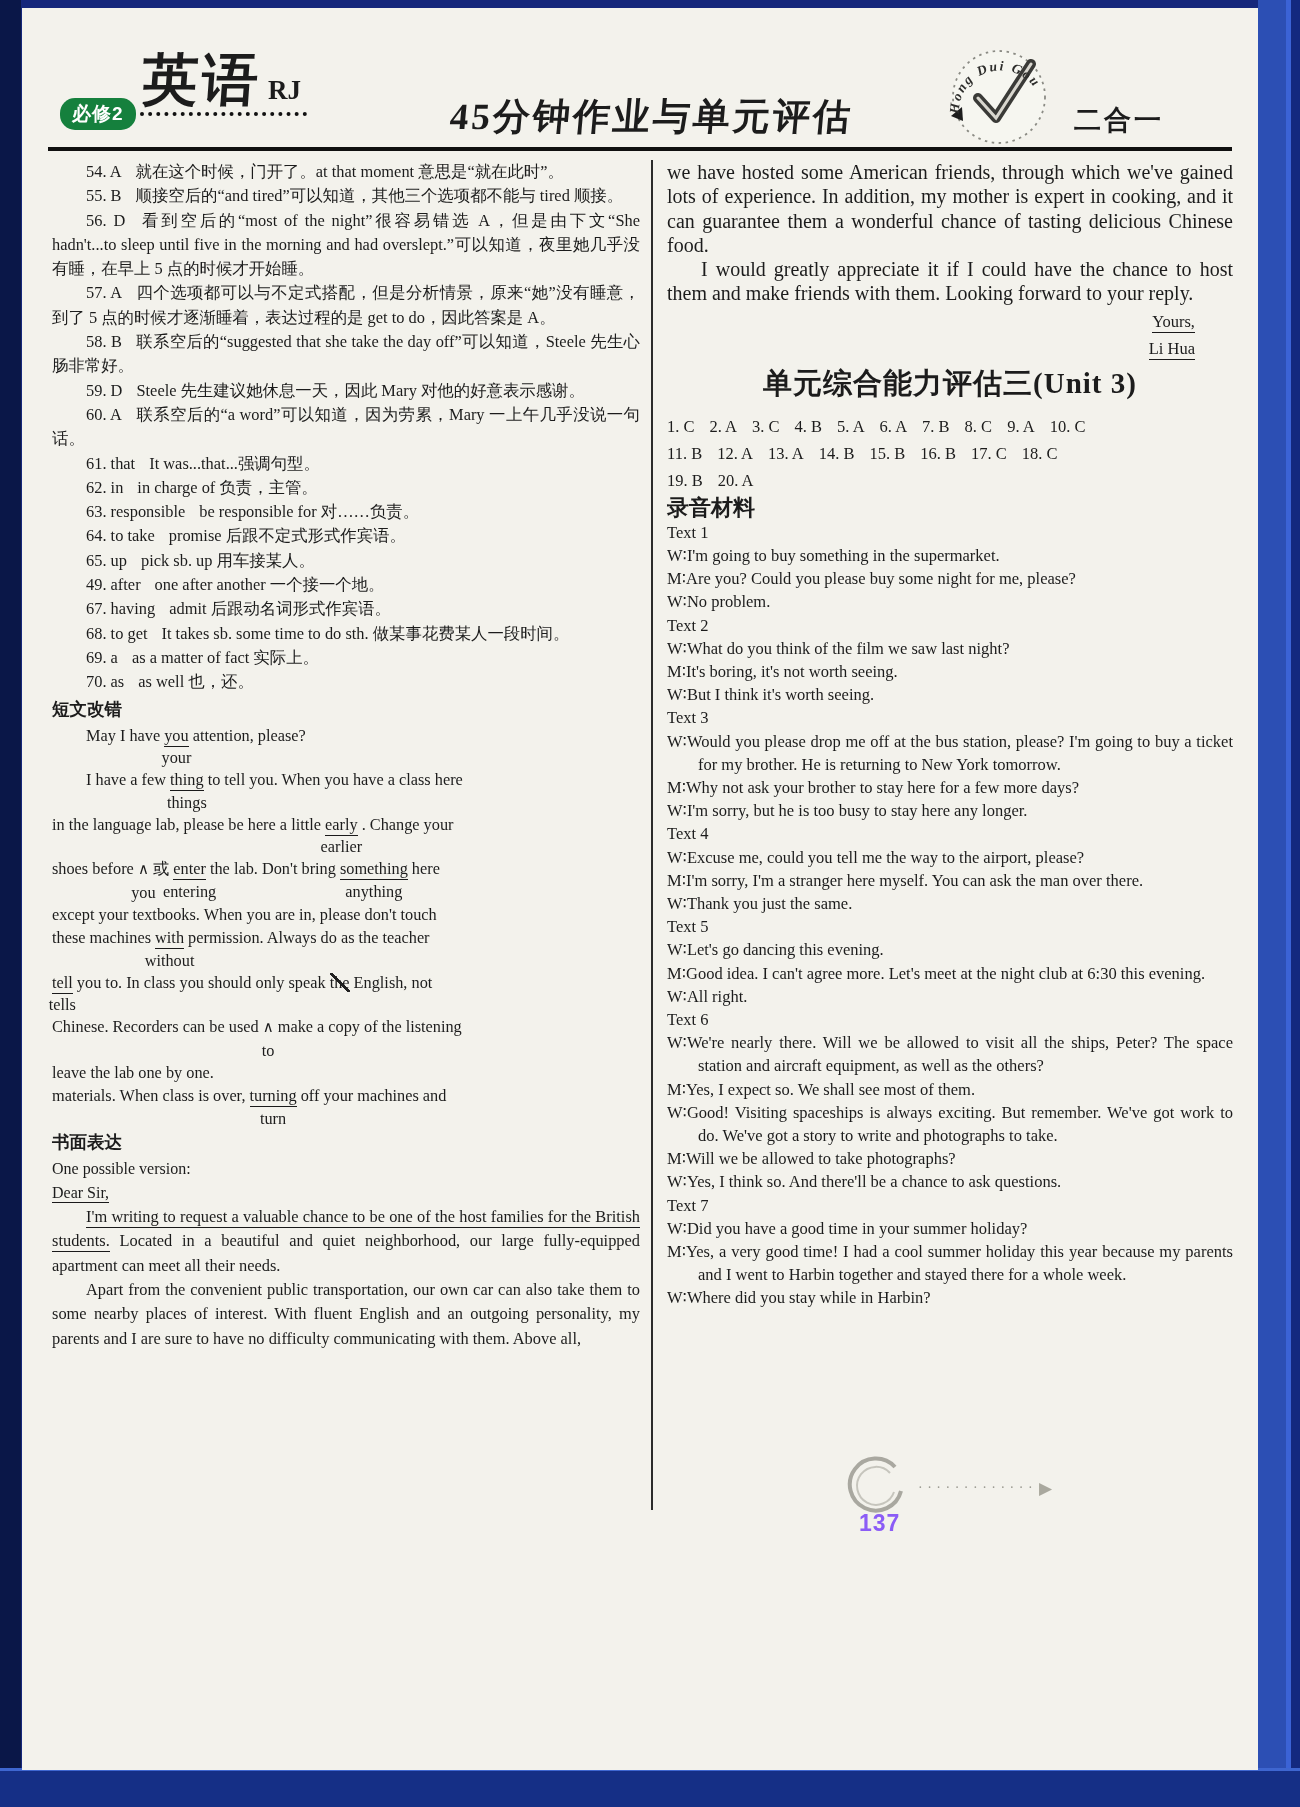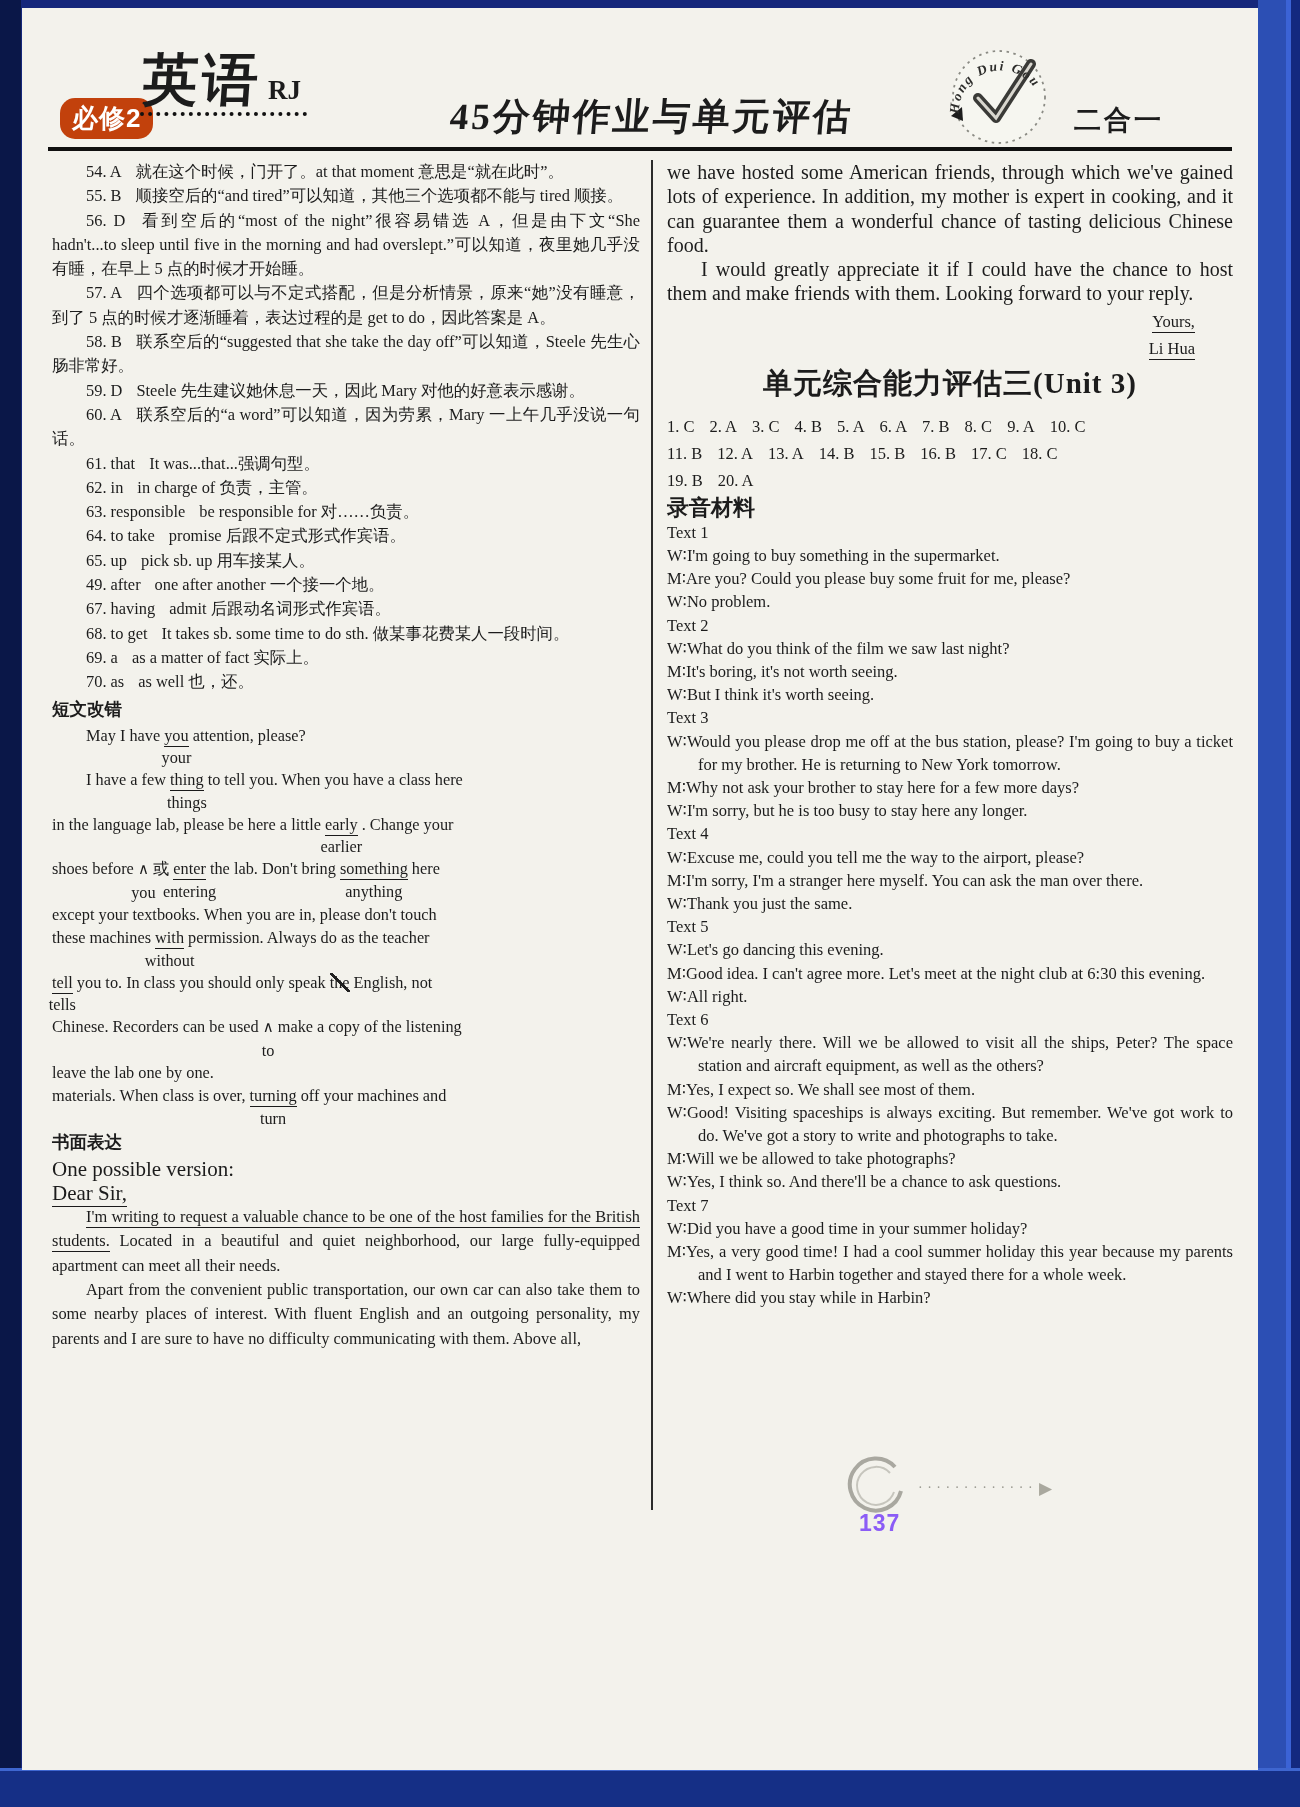--- a/index.html
+++ b/index.html
@@ -6,22 +6,22 @@
   body{
     width:1300px;height:1807px;position:relative;
     background:linear-gradient(90deg,#0a1748 0,#0a1748 21px,#15277b 21px,#15277b 1258px,#2c4fb4 1258px,#2c4fb4 1286px,#3b63d6 1286px,#3b63d6 1291px,#14297f 1291px,#14297f 1300px);
     font-family:"Liberation Serif","DejaVu Serif",serif;color:#1c1c1c;
   }
   .bottom-strip{position:absolute;left:0;top:1768px;width:1300px;height:39px;
     background:linear-gradient(180deg,#3e66d0 0 3px,#152f86 3px);z-index:0;}
   #page{position:absolute;left:22px;top:8px;width:1236px;height:1762px;background:#f3f2ec;z-index:1;overflow:hidden;}
 
   
-  .badge{position:absolute;left:38px;top:90px;background:#c2410c;color:#fff;
-    font-family:"Liberation Sans",sans-serif;font-weight:bold;font-size:26px;
+  .badge{position:absolute;left:38px;top:90px;background:#15803d;color:#fff;
+    font-family:"Liberation Sans",sans-serif;font-weight:bold;font-size:19px;
     padding:3px 12px;border-radius:15px;letter-spacing:1px;}
   .logo{position:absolute;left:118px;top:44px;border-bottom:4px dotted #111;padding:0 6px 4px 2px;}
   .logo-cn{font-size:56px;font-weight:bold;line-height:1;letter-spacing:4px;transform:skewX(-4deg);display:inline-block;}
   .logo-suffix{font-size:27px;font-weight:bold;margin-left:6px;}
   .header-title{position:absolute;left:428px;top:84px;font-size:37px;font-weight:bold;
     letter-spacing:3px;transform:skewX(-5deg);}
   .stamp{position:absolute;left:922px;top:34px;width:112px;height:106px;}
   .duo{position:absolute;left:1052px;top:94px;font-size:27px;font-weight:bold;letter-spacing:3px;}
   .head-rule{position:absolute;left:26px;top:139px;width:1184px;height:4px;background:#101010;}
   #divider{position:absolute;left:629px;top:152px;width:1.5px;height:1350px;background:#2b2b2b;}
@@ -37,21 +37,21 @@
   .ec-line{font-size:16.3px;line-height:23.5px;margin:0;}
   .ec-line.ind{padding-left:34px;}
   .ec-line.has-sub{margin-bottom:21px;}
   .fix{position:relative;display:inline-block;text-align:center;}
   .fix .sub{position:absolute;left:50%;top:100%;transform:translateX(-50%);
     white-space:nowrap;border:none;font-size:16.3px;line-height:21px;}
   .u{border-bottom:1.6px solid #1a1a1a;padding-bottom:1px;}
   .caret{font-size:15px;}
   .strike{background:linear-gradient(to top right,transparent 45%,#222 45%,#222 55%,transparent 55%);}
 
-  .plain-line{font-size:21px;line-height:24.3px;margin:0;text-align:left;}
+  .plain-line{font-size:16px;line-height:24.3px;margin:0;text-align:left;}
   .essay{font-size:16.4px;line-height:24.3px;margin:0;text-indent:34px;}
 
   .cont-para{font-size:20px;line-height:24.3px;margin:0;}
   .para-ind{text-indent:34px;}
   .sig{text-align:right;padding-right:38px;font-size:16.5px;line-height:27px;margin-top:2px;}
   .unit-head{font-family:Liberation Serif, serif;font-size:29px;font-weight:bold;
     text-align:center;letter-spacing:1px;margin:1px 0 10px;line-height:40px;}
   .ans-row{font-size:16.5px;line-height:27px;text-align:left;}
   .ans-cell{display:inline-block;margin-right:15px;}
   .mat-head{font-family:"Liberation Sans",sans-serif;font-size:22px;font-weight:bold;line-height:27px;text-align:left;}
@@ -174,21 +174,21 @@
 
     <div class="mat-head">录音材料</div>
 
     <div>
 
     <div class="text-block">
           <div class="text-title">Text 1</div>
           <div>
 
           <div class="dlg"><span class="sp">W</span><span>I'm going to buy something in the supermarket.</span></div>
-            <div class="dlg"><span class="sp">M</span><span>Are you? Could you please buy some fruit for me, please?</span></div>
+            <div class="dlg"><span class="sp">M</span><span>Are you? Could you please buy some night for me, please?</span></div>
             <div class="dlg"><span class="sp">W</span><span>No problem.</span></div>
           </div>
         </div>
         <div class="text-block">
           <div class="text-title">Text 2</div>
           <div>
 
           <div class="dlg"><span class="sp">W</span><span>What do you think of the film we saw last night?</span></div>
             <div class="dlg"><span class="sp">M</span><span>It's boring, it's not worth seeing.</span></div>
             <div class="dlg"><span class="sp">W</span><span>But I think it's worth seeing.</span></div>

